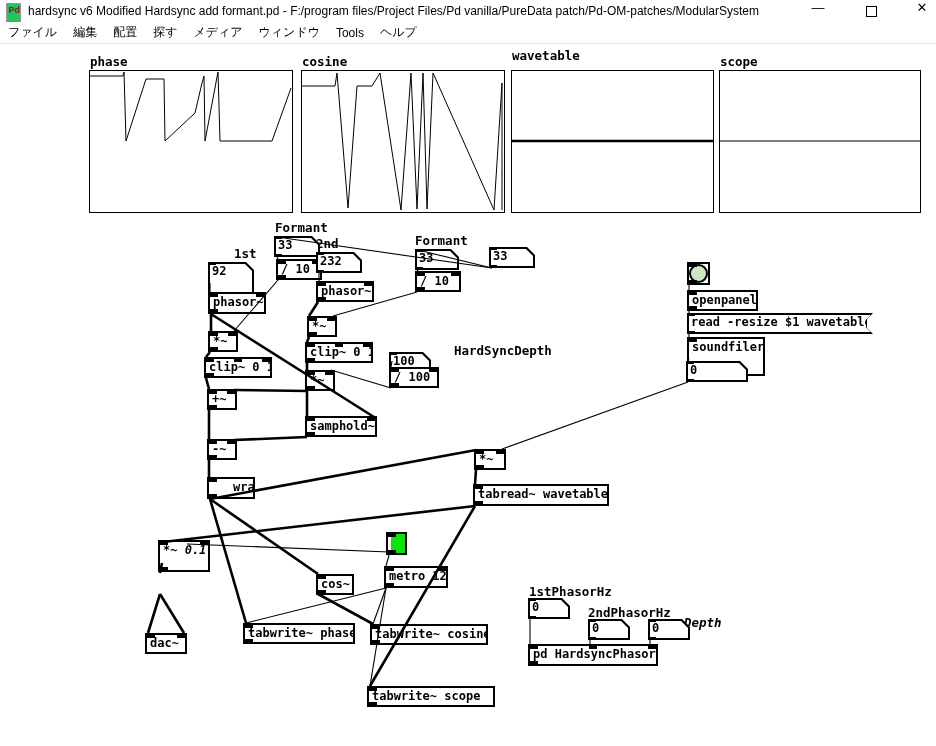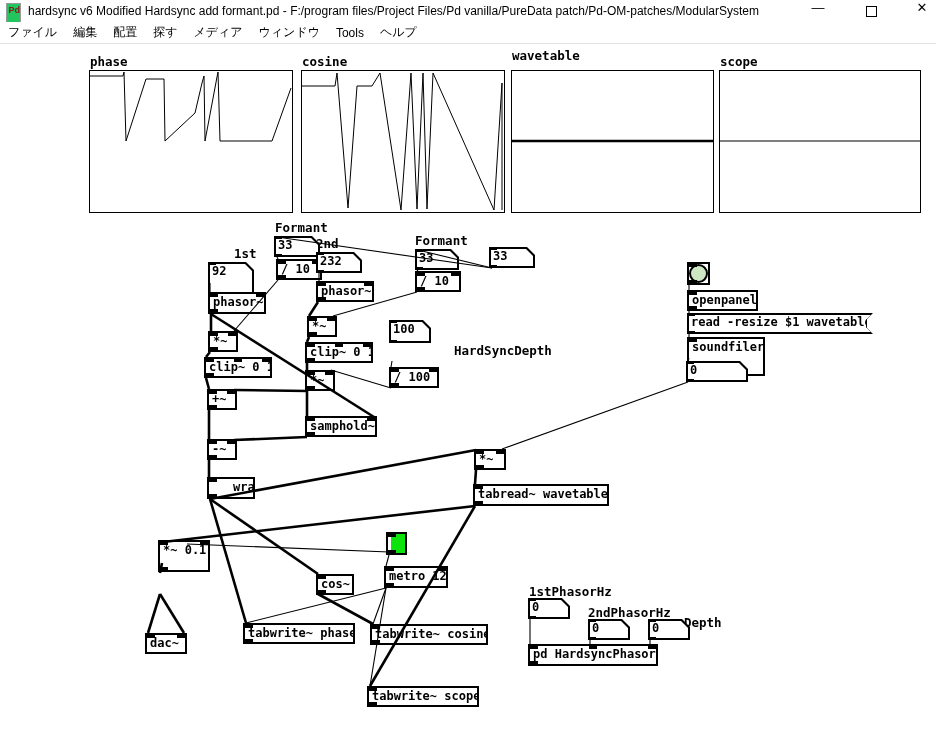--- a/index.html
+++ b/index.html
@@ -103,21 +103,21 @@
         <polyline points="0,70 200,70" fill="none" stroke="#000000" stroke-width="1.2"></polyline>
       </svg>
     </div>
     <div class="comment" style="left: 275px; top: 220px;">Formant</div>
     <div class="comment" style="left: 212px; top: 246px; margin-left: 22px;">1st</div>
     <div class="comment" style="left: 316px; top: 236px;">2nd</div>
     <div class="comment" style="left: 415px; top: 233px;">Formant</div>
     <div class="comment" style="left: 454px; top: 343px;">HardSyncDepth</div>
     <div class="comment" style="left: 529px; top: 584px;">1stPhasorHz</div>
     <div class="comment" style="left: 588px; top: 605px;">2ndPhasorHz</div>
-    <div class="comment" style="left: 684px; top: 615px;">Depth</div>
+    <div class="comment" style="left: 684px; top: 615px; font-style: italic;">Depth</div>
     <div class="pdbox num" style="left: 274px; top: 236px; width: 46px; height: 21px;">
       <div class="inner"></div>
       <span class="boxtxt">33</span>
       <div class="nub in-l"></div>
       <div class="nub out-l"></div>
     </div>
     <div class="pdbox num" style="left: 208px; top: 262px; width: 46px; height: 37px;">
       <div class="inner"></div>
       <span class="boxtxt">92</span>
       <div class="nub in-l"></div>
@@ -147,21 +147,21 @@
     <div class="pdbox obj" style="left: 316px; top: 281px; width: 58px; height: 21px;">phasor~<div class="nub in-l"></div><div class="nub in-r"></div><div class="nub out-l"></div></div>
     <div class="pdbox obj" style="left: 208px; top: 331px; width: 30px; height: 21px;">*~<div class="nub in-l"></div><div class="nub in-r"></div><div class="nub out-l"></div></div>
     <div class="pdbox obj" style="left: 204px; top: 357px; width: 68px; height: 21px;">clip~ 0 1<div class="nub in-l"></div><div class="nub in-m"></div><div class="nub in-r"></div><div class="nub out-l"></div></div>
     <div class="pdbox obj" style="left: 207px; top: 389px; width: 30px; height: 21px;">+~<div class="nub in-l"></div><div class="nub in-r"></div><div class="nub out-l"></div></div>
     <div class="pdbox obj" style="left: 207px; top: 439px; width: 30px; height: 21px;">-~<div class="nub in-l"></div><div class="nub in-r"></div><div class="nub out-l"></div></div>
     <div class="pdbox obj" style="left: 207px; top: 477px; width: 48px; height: 22px; padding-left: 24px;">wrap~<div class="nub in-l"></div><div class="nub out-l"></div></div>
     <div class="pdbox obj" style="left: 307px; top: 316px; width: 30px; height: 21px;">*~<div class="nub in-l"></div><div class="nub in-r"></div><div class="nub out-l"></div></div>
     <div class="pdbox obj" style="left: 305px; top: 342px; width: 68px; height: 21px;">clip~ 0 1<div class="nub in-l"></div><div class="nub in-m"></div><div class="nub in-r"></div><div class="nub out-l"></div></div>
     <div class="pdbox obj" style="left: 305px; top: 370px; width: 30px; height: 21px;">*~<div class="nub in-l"></div><div class="nub in-r"></div><div class="nub out-l"></div></div>
     <div class="pdbox obj" style="left: 305px; top: 416px; width: 72px; height: 21px;">samphold~<div class="nub in-l"></div><div class="nub in-r"></div><div class="nub out-l"></div></div>
-    <div class="pdbox num" style="left: 389px; top: 320px; width: 42px; height: 23px;">
+    <div class="pdbox num" style="left: 389px; top: 352px; width: 42px; height: 23px;">
       <div class="inner"></div>
       <span class="boxtxt">100</span>
       <div class="nub in-l"></div>
       <div class="nub out-l"></div>
     </div>
     <div class="pdbox obj" style="left: 389px; top: 367px; width: 50px; height: 21px;">/ 100<div class="nub in-l"></div><div class="nub in-r"></div><div class="nub out-l"></div></div>
     <div class="pdbox bang" style="left: 687px; top: 262px; width: 23px; height: 23px;">
       <div class="circle" style="background: rgb(205, 231, 195);"></div>
       <div class="nub in-l"></div>
       <div class="nub out-l"></div>
@@ -176,32 +176,32 @@
     <div class="pdbox obj" style="left: 687px; top: 337px; width: 78px; height: 39px;">soundfiler<div class="nub in-l"></div><div class="nub out-l"></div></div>
     <div class="pdbox num" style="left: 686px; top: 361px; width: 62px; height: 21px;">
       <div class="inner"></div>
       <span class="boxtxt">0</span>
       <div class="nub in-l"></div>
       <div class="nub out-l"></div>
     </div>
     <div class="pdbox obj" style="left: 474px; top: 449px; width: 32px; height: 21px;">*~<div class="nub in-l"></div><div class="nub in-r"></div><div class="nub out-l"></div></div>
     <div class="pdbox obj" style="left: 473px; top: 484px; width: 136px; height: 22px;">tabread~ wavetable<div class="nub in-l"></div><div class="nub out-l"></div></div>
     <div class="pdbox obj" style="left: 160px; top: 542px; width: 30px; height: 21px;">*~<div class="nub in-l"></div><div class="nub in-r"></div><div class="nub out-l"></div></div>
-    <div class="pdbox obj" style="left: 158px; top: 540px; width: 52px; height: 32px;">*~ 0.1<div class="nub in-l"></div><div class="nub in-r"></div><div class="nub out-l"></div></div>
+    <div class="pdbox obj" style="left: 158px; top: 540px; width: 52px; height: 32px; font-style: italic;">*~ 0.1<div class="nub in-l"></div><div class="nub in-r"></div><div class="nub out-l"></div></div>
     <div class="pdbox obj" style="left: 145px; top: 633px; width: 42px; height: 21px;">dac~<div class="nub in-l"></div><div class="nub in-r"></div></div>
     <div class="pdbox tgl" style="left: 386px; top: 532px; width: 21px; height: 23px;">
       <div class="fill" style="background: rgb(11, 227, 11);"></div>
       <div class="nub in-l"></div>
       <div class="nub out-l"></div>
     </div>
     <div class="pdbox obj" style="left: 384px; top: 566px; width: 64px; height: 22px;">metro 12<div class="nub in-l"></div><div class="nub in-r"></div><div class="nub out-l"></div></div>
     <div class="pdbox obj" style="left: 316px; top: 574px; width: 38px; height: 21px;">cos~<div class="nub in-l"></div><div class="nub out-l"></div></div>
     <div class="pdbox obj" style="left: 243px; top: 623px; width: 112px; height: 21px;">tabwrite~ phase<div class="nub in-l"></div><div class="nub out-l"></div></div>
     <div class="pdbox obj" style="left: 370px; top: 624px; width: 118px; height: 21px;">tabwrite~ cosine<div class="nub in-l"></div><div class="nub out-l"></div></div>
-    <div class="pdbox obj" style="left: 367px; top: 686px; width: 112px; height: 21px;">tabwrite~ scope<div class="nub in-l"></div><div class="nub out-l"></div></div>
+    <div class="pdbox obj" style="left: 367px; top: 686px; width: 128px; height: 21px;">tabwrite~ scope<div class="nub in-l"></div><div class="nub out-l"></div></div>
     <div class="pdbox num" style="left: 528px; top: 598px; width: 42px; height: 21px;">
       <div class="inner"></div>
       <span class="boxtxt">0</span>
       <div class="nub in-l"></div>
       <div class="nub out-l"></div>
     </div>
     <div class="pdbox num" style="left: 588px; top: 619px; width: 42px; height: 21px;">
       <div class="inner"></div>
       <span class="boxtxt">0</span>
       <div class="nub in-l"></div>

